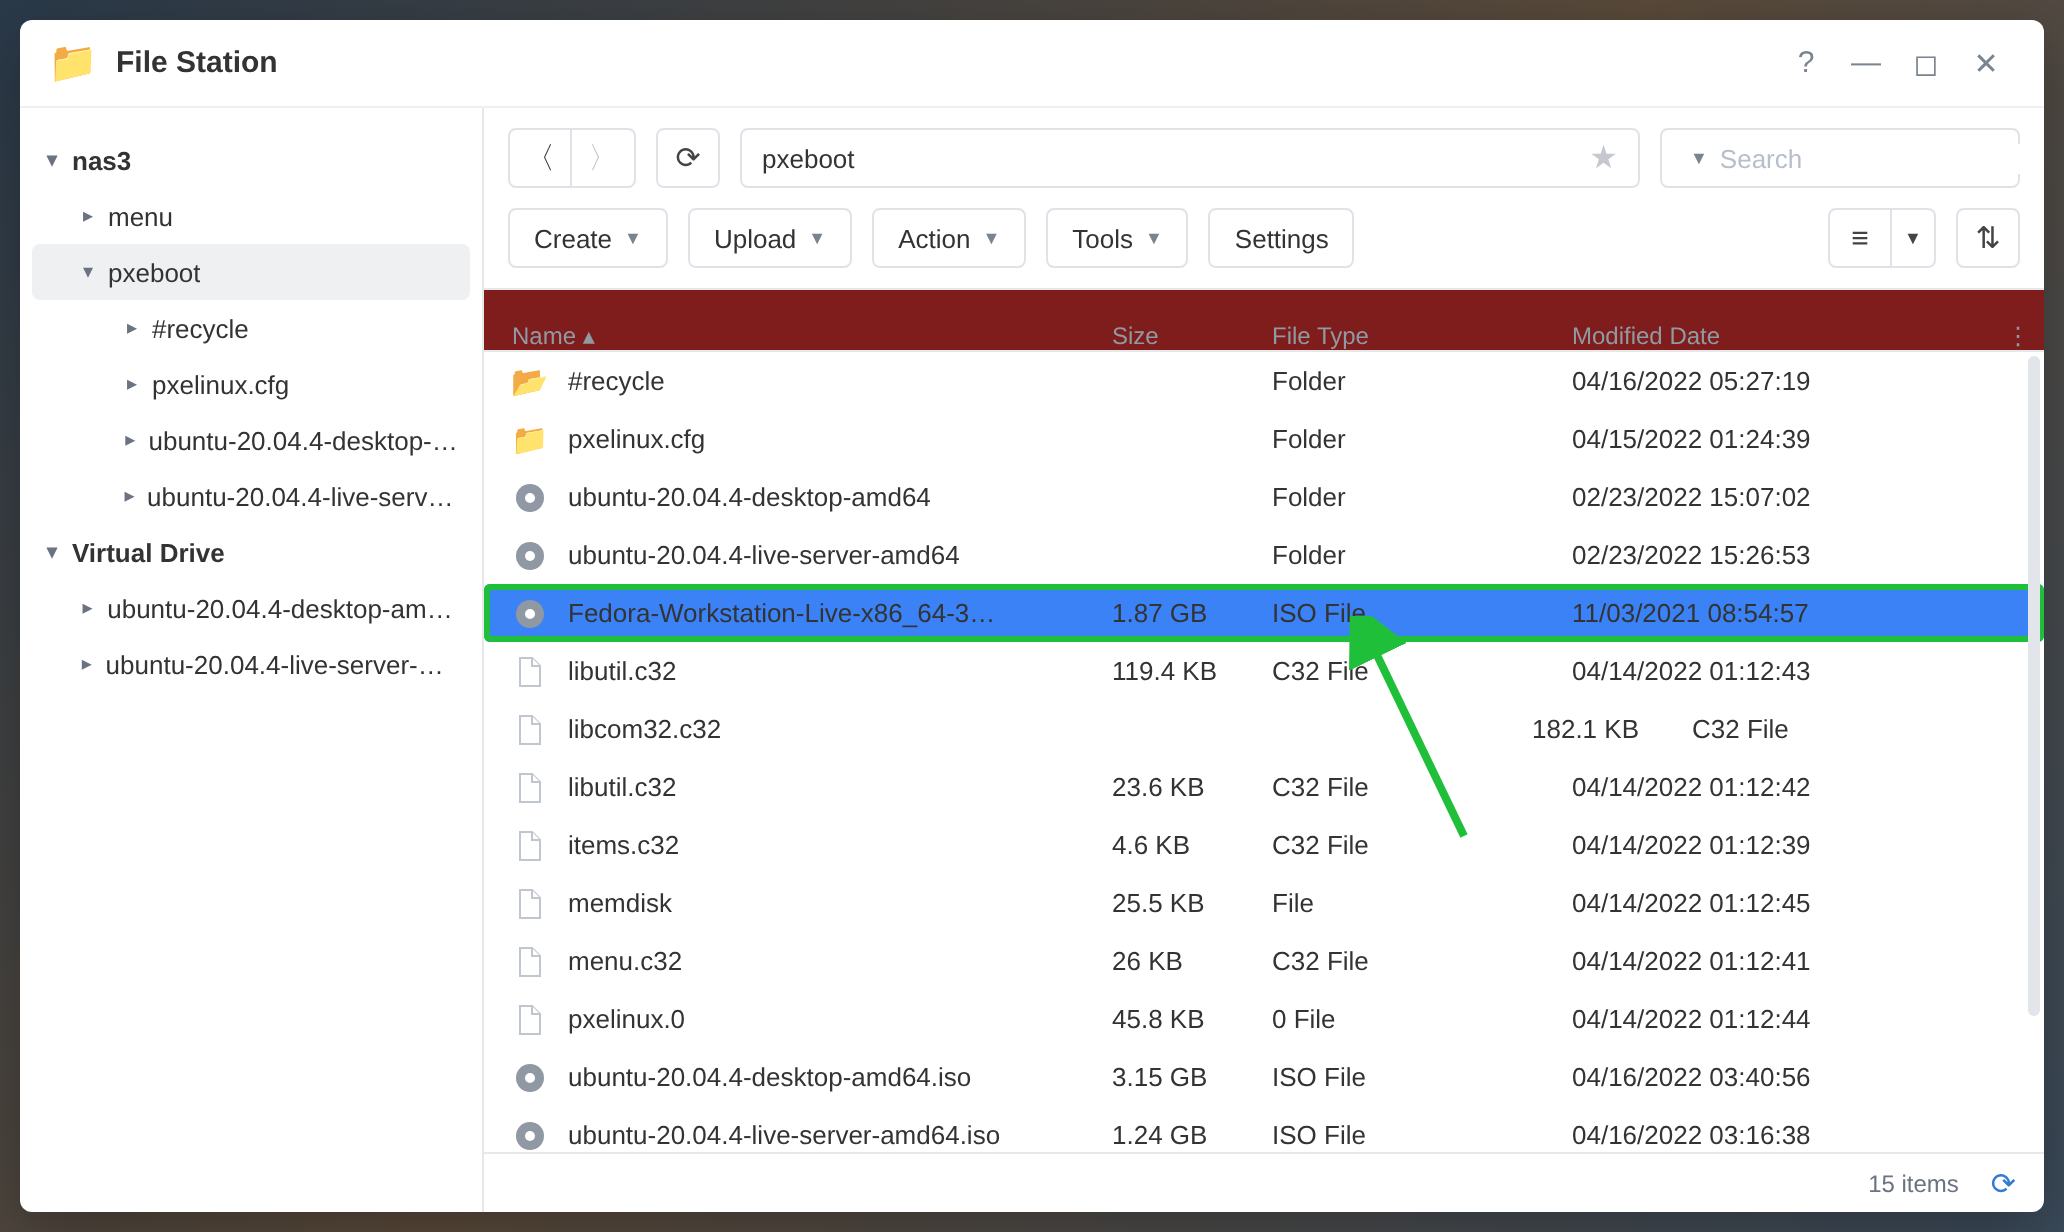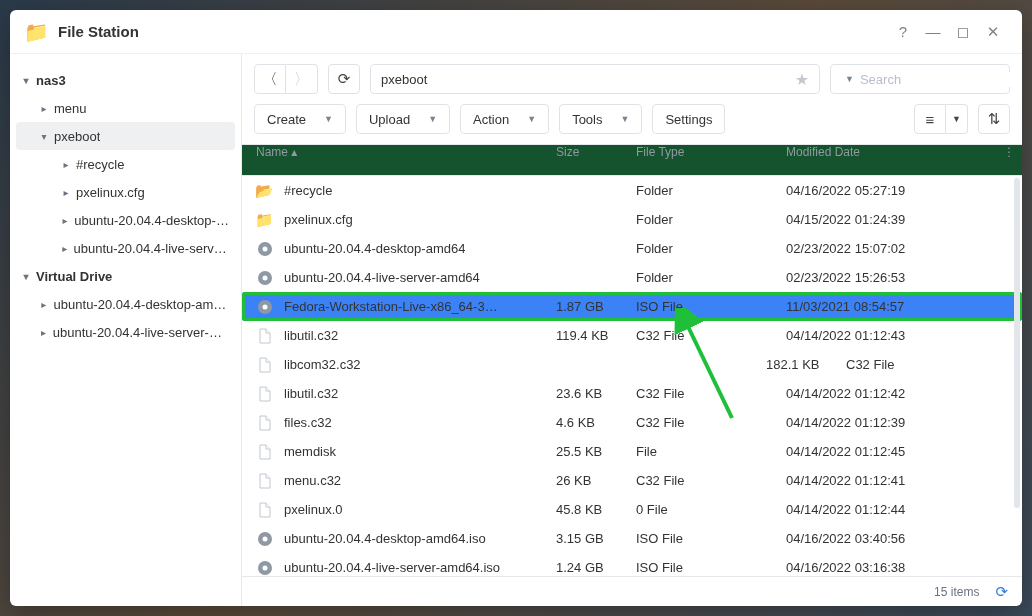--- a/index.html
+++ b/index.html
@@ -26,29 +26,29 @@
   .navgroup .icobtn:first-child { border-radius:4px 0 0 4px; }
   .navgroup .icobtn:last-child  { border-radius:0 4px 4px 0; border-left:none; }
   .path { flex:1; display:flex; align-items:center; border:1px solid #dfe3e8; border-radius:4px; height:30px; padding:0 10px; color:#333; font-size:13px; }
   .path .star { color:#c5c9cf; margin-left:auto; font-size:16px; }
   .search { width:180px; display:flex; align-items:center; border:1px solid #dfe3e8; border-radius:4px; height:30px; padding:0 8px; gap:6px; }
   .search svg { width:14px; height:14px; stroke:#7a8490; fill:none; stroke-width:2; }
   .search .drop { color:#7a8490; font-size:9px; }
   .search input { border:none; outline:none; flex:1; font-size:13px; color:#333; }
   .search input::placeholder { color:#b8beca; }
   .toolbar2 { display:flex; align-items:center; gap:10px; padding:4px 12px 10px; }
-  .btn { height:30px; border:1px solid #dfe3e8; border-radius:4px; background:#fff; padding:0 12px; display:flex; align-items:center; gap:18px; font-size:13px; color:#333; cursor:pointer; }
+  .btn { height:30px; border:1px solid #dfe3e8; border-radius:4px; background:#fff; padding:0 12px; display:flex; align-items:center; gap:6px; font-size:13px; color:#333; cursor:pointer; }
   .btn .drop { font-size:9px; color:#7a8490; }
   .spacer { flex:1; }
   .viewgroup { display:flex; }
   .viewgroup .icobtn { border-radius:0; border-left:none; }
   .viewgroup .icobtn:first-child { border-left:1px solid #dfe3e8; border-radius:4px 0 0 4px; }
   .viewgroup .icobtn:last-child  { border-radius:0 4px 4px 0; }
   .grid { flex:1; display:flex; flex-direction:column; min-height:0; position:relative; }
-  .ghead { display:flex; align-items:flex-start; height:32px; border-top:1px solid #e6e8eb; border-bottom:1px solid #e6e8eb; background:#14532d; color:#9199a3; font-size:12px; }
+  .ghead { display:flex; align-items:flex-end; height:32px; border-top:1px solid #e6e8eb; border-bottom:1px solid #e6e8eb; background:#7f1d1d; color:#9199a3; font-size:12px; }
   .col-name{flex:1; padding-left:14px;} .col-size{width:80px;} .col-type{width:150px;} .col-mod{width:210px;}
   .ghead .menu { width:26px; text-align:center; color:#9199a3; }
   .rows { flex:1; overflow:auto; position:relative; }
   .row { display:flex; align-items:center; height:29px; font-size:13px; color:#333; cursor:pointer; border-radius:3px; }
   .row .col-name { display:flex; align-items:center; gap:10px; overflow:hidden; }
   .row .fname { white-space:nowrap; overflow:hidden; text-overflow:ellipsis; }
   .row.highlight { outline:3px solid #1fbf3a; outline-offset:-3px; background:#3b82f6; }
   .ico { width:18px; height:18px; display:flex; align-items:center; justify-content:center; font-size:15px; }
   .ico.folder-green { color:#44b556; }
   .ico.folder-yellow{ color:#f5a623; }
@@ -287,21 +287,21 @@
               <div style="width:26px"></div>
             </div>
             <div class="row">
               <div class="col-name">
                 <span class="ico file">
                   <svg width="14" height="16">
                     <path d="M2 1h6l4 4v10H2z"></path>
                     <path d="M8 1v4h4"></path>
                   </svg>
                 </span>
-                <span class="fname">files.c32</span>
+                <span class="fname">items.c32</span>
               </div>
               <div class="col-size">4.6 KB</div>
               <div class="col-type">C32 File</div>
               <div class="col-mod">04/14/2022 01:12:39</div>
               <div style="width:26px"></div>
             </div>
             <div class="row">
               <div class="col-name">
                 <span class="ico file">
                   <svg width="14" height="16">

